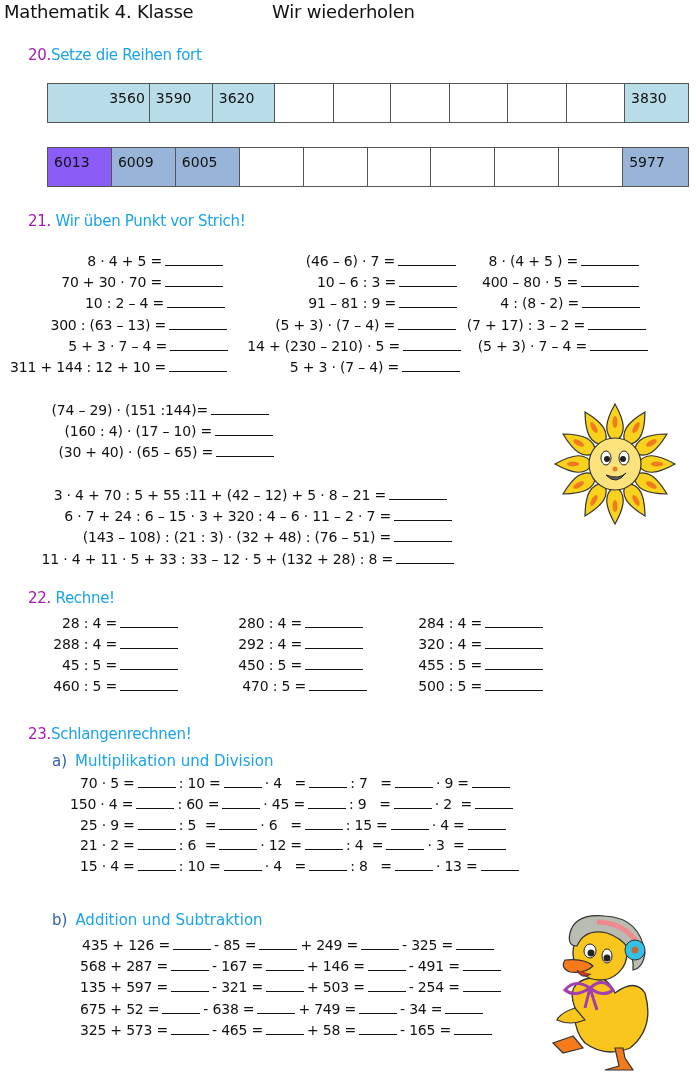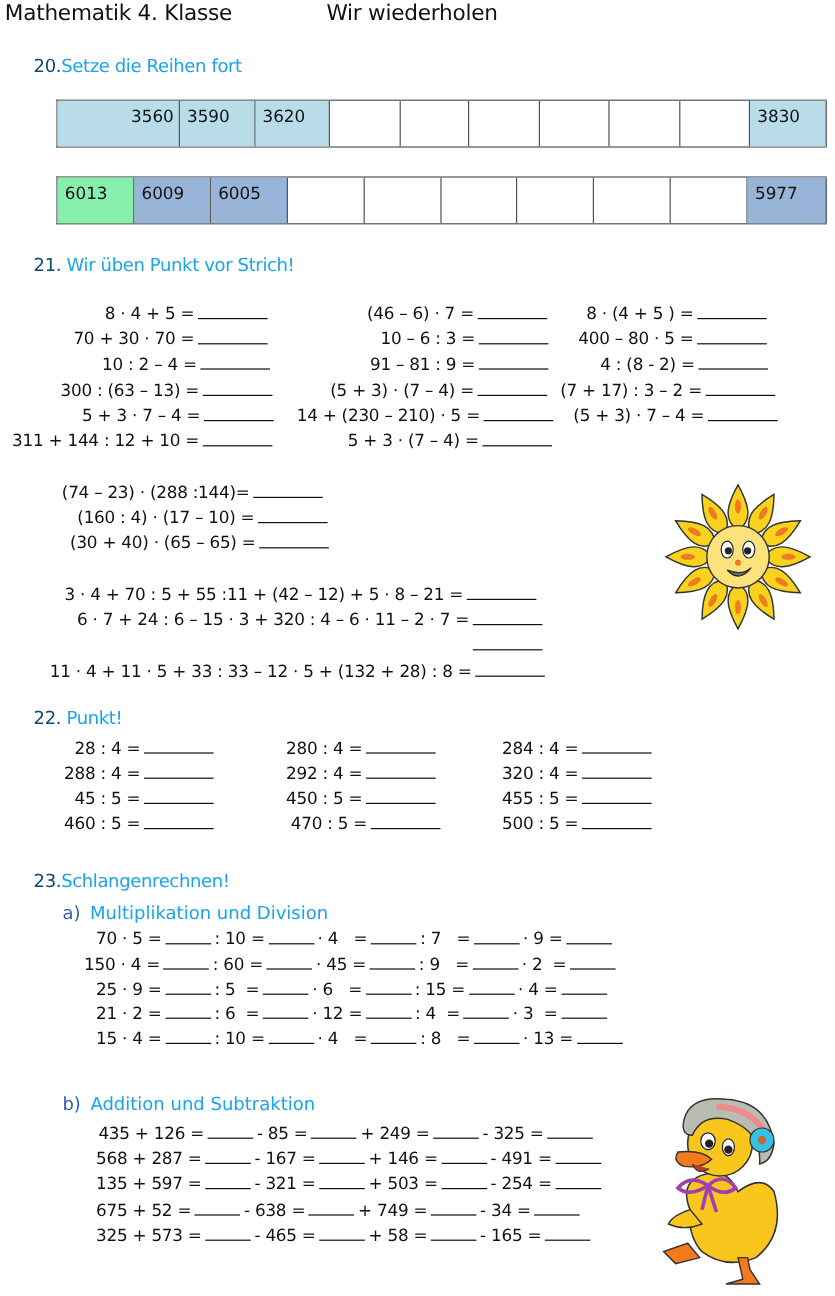--- a/index.html
+++ b/index.html
@@ -4,21 +4,21 @@
   <style>
     html, body { margin: 0; padding: 0; background: #ffffff; }
     body {
       width: 696px; height: 1080px; position: relative; overflow: hidden;
       font-family: "DejaVu Sans", "Liberation Sans", sans-serif;
       color: #111;
     }
     .abs { position: absolute; }
     .title { font-size: 18px; top: 1px; white-space: nowrap; letter-spacing: -0.2px; }
     .heading { font-size: 15px; color: #1aa3e8; white-space: nowrap; letter-spacing: -0.3px; }
-    .heading .num { color: #0c4a6e; }
+    .heading .num { color: #a21caf; }
     .row-table { position: absolute; display: flex; border: 1px solid #555; border-right: none; box-sizing: border-box; }
     .row-table .cell {
       border-right: 1px solid #555; box-sizing: border-box; height: 100%;
       font-size: 14px; padding-top: 6px; padding-left: 6px; white-space: nowrap;
     }
     .row-table .cell.right { text-align: right; padding-right: 4px; padding-left: 0; }
     .eq { position: absolute; font-size: 14px; white-space: nowrap; letter-spacing: -0.2px; line-height: 18px; }
     .blank { display: inline-block; border-bottom: 1.3px solid #111; height: 13px; vertical-align: baseline; margin-left: 3px; } .w58 { width: 58px; }
     .snake { position: absolute; font-size: 14px; white-space: nowrap; letter-spacing: -0.2px; line-height: 18px; }
     .snake .blank { margin: 0 3px; width: 38px; height: 12px; }
@@ -42,21 +42,21 @@
     <div class="cell" style="width: 62px; background: rgb(184, 221, 232);">3620</div>
     <div class="cell" style="width: 59px;"></div>
     <div class="cell" style="width: 58px;"></div>
     <div class="cell" style="width: 59px;"></div>
     <div class="cell" style="width: 58px;"></div>
     <div class="cell" style="width: 59px;"></div>
     <div class="cell" style="width: 58px;"></div>
     <div class="cell" style="width: 64px; background: rgb(184, 221, 232);">3830</div>
   </div>
 <div class="row-table" id="row2" style="left:47px; top:147px; width:642px; height:40px;">
-    <div class="cell" style="width: 64px; background: #86efac;">6013</div>
+    <div class="cell" style="width: 64px; background: #8b5cf6;">6013</div>
     <div class="cell" style="width: 64px; background: rgb(152, 180, 216);">6009</div>
     <div class="cell" style="width: 64px; background: rgb(152, 180, 216);">6005</div>
     <div class="cell" style="width: 64px;"></div>
     <div class="cell" style="width: 64px;"></div>
     <div class="cell" style="width: 64px;"></div>
     <div class="cell" style="width: 64px;"></div>
     <div class="cell" style="width: 64px;"></div>
     <div class="cell" style="width: 64px;"></div>
     <div class="cell" style="width: 66px; background: rgb(152, 180, 216);">5977</div>
   </div>
@@ -82,28 +82,28 @@
     <div class="eq" style="top: 358px; right: 236px;"><span>5 + 3 · (7 – 4) =</span><span class="blank w58"></span></div>
   </div>
 <div id="ex21-col3">
     <div class="eq" style="top: 252px; right: 57px;"><span>8 · (4 + 5 ) =</span><span class="blank w58"></span></div>
     <div class="eq" style="top: 273.2px; right: 57px;"><span>400 – 80 · 5 =</span><span class="blank w58"></span></div>
     <div class="eq" style="top: 294.4px; right: 56px;"><span>4 : (8 - 2) =</span><span class="blank w58"></span></div>
     <div class="eq" style="top: 315.6px; right: 50px;"><span>(7 + 17) : 3 – 2 =</span><span class="blank w58"></span></div>
     <div class="eq" style="top: 336.8px; right: 48px;"><span>(5 + 3) · 7 – 4 =</span><span class="blank w58"></span></div>
   </div>
 <div id="ex21-g2">
-    <div class="eq" style="top: 401px; right: 427px;"><span>(74 – 23) · (288 :144)=</span><span class="blank w58"></span></div>
+    <div class="eq" style="top: 401px; right: 427px;"><span>(74 – 29) · (151 :144)=</span><span class="blank w58"></span></div>
     <div class="eq" style="top: 422.2px; right: 423px;"><span>(160 : 4) · (17 – 10) =</span><span class="blank w58"></span></div>
     <div class="eq" style="top: 443.4px; right: 422px;"><span>(30 + 40) · (65 – 65) =</span><span class="blank w58"></span></div>
   </div>
 <div id="ex21-g3">
     <div class="eq" style="top: 486px; right: 249px;"><span>3 · 4 + 70 : 5 + 55 :11 + (42 – 12) + 5 · 8 – 21 =</span><span class="blank w58"></span></div>
     <div class="eq" style="top: 507.2px; right: 244px;"><span>6 · 7 + 24 : 6 – 15 · 3 + 320 : 4 – 6 · 11 – 2 · 7 =</span><span class="blank w58"></span></div>
-    <div class="eq" style="top: 528.4px; right: 244px;"><span class="blank w58"></span></div>
+    <div class="eq" style="top: 528.4px; right: 244px;"><span>(143 – 108) : (21 : 3) · (32 + 48) : (76 – 51) =</span><span class="blank w58"></span></div>
     <div class="eq" style="top: 549.6px; right: 242px;"><span>11 · 4 + 11 · 5 + 33 : 33 – 12 · 5 + (132 + 28) : 8 =</span><span class="blank w58"></span></div>
   </div>
 
 <div class="abs" style="left:553px; top:402px; width:124px; height:124px;">
   <svg width="124" height="124" viewBox="0 0 124 124">
     <g transform="translate(62,62)">
       <g stroke="#333" stroke-width="1.2" fill="#f8d21c">
         <path d="M0,-60 C10,-42 12,-30 0,-22 C-12,-30 -10,-42 0,-60Z" transform="rotate(0)"></path>
         <path d="M0,-60 C10,-42 12,-30 0,-22 C-12,-30 -10,-42 0,-60Z" transform="rotate(30)"></path>
         <path d="M0,-60 C10,-42 12,-30 0,-22 C-12,-30 -10,-42 0,-60Z" transform="rotate(60)"></path>
@@ -136,21 +136,21 @@
       <ellipse cx="9" cy="-6" rx="5" ry="7" fill="#fff" stroke="#222"></ellipse>
       <circle cx="-8" cy="-5" r="3" fill="#222"></circle>
       <circle cx="8" cy="-5" r="3" fill="#222"></circle>
       <circle cx="0" cy="5" r="2.5" fill="#f07a20"></circle>
       <path d="M-9,11 Q1,22 11,9 Q4,16 -9,11Z" fill="#666" stroke="#222"></path>
     </g>
   </svg>
 </div>
 
 <div class="abs heading" style="left:28px; top:589px;">
-  <span class="num">22.</span> <span>Punkt!</span>
+  <span class="num">22.</span> <span>Rechne!</span>
 </div>
 <div id="ex22-col1">
     <div class="eq" style="top: 614px; right: 518px; text-align: center;"><span>28 : 4 =</span><span class="blank w58"></span></div>
     <div class="eq" style="top: 635px; right: 518px;"><span>288 : 4 =</span><span class="blank w58"></span></div>
     <div class="eq" style="top: 656px; right: 518px;"><span>45 : 5 =</span><span class="blank w58"></span></div>
     <div class="eq" style="top: 677px; right: 518px;"><span>460 : 5 =</span><span class="blank w58"></span></div>
   </div>
 <div id="ex22-col2">
     <div class="eq" style="top: 614px; right: 333px;"><span>280 : 4 =</span><span class="blank w58"></span></div>
     <div class="eq" style="top: 635px; right: 333px;"><span>292 : 4 =</span><span class="blank w58"></span></div>

